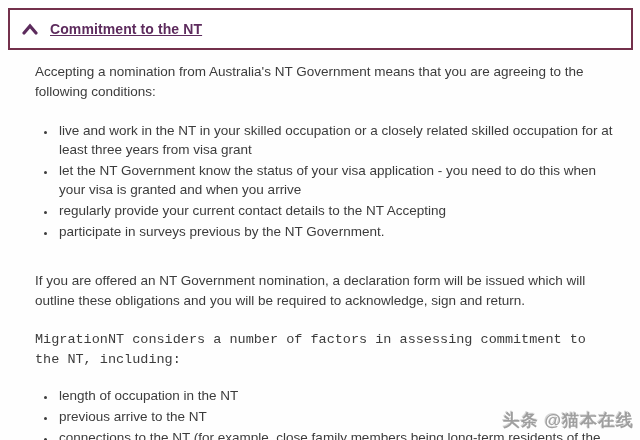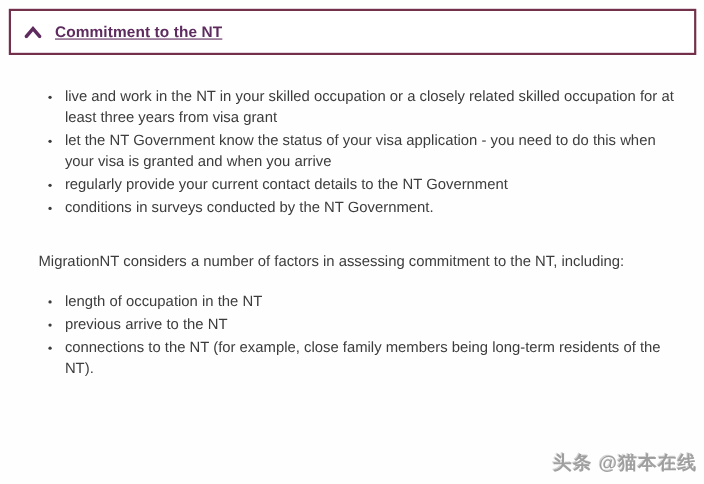--- a/index.html
+++ b/index.html
@@ -54,20 +54,21 @@
     width: 578px;
     color: #3c3c3c;
     font-size: 13.5px;
     line-height: 20px;
   }
   .content p {
     margin: 0 0 19px 0;
   }
   .content p.factors-intro {
     margin-bottom: 9px;
+    font-family: Liberation Mono, monospace;
   }
   .content ul {
     margin: 16px 0 30px 0;
     padding-left: 22px;
   }
   .content ul.last {
     margin-bottom: 0;
   }
   .content li {
     line-height: 19px;
@@ -99,32 +100,34 @@
     <span class="chevron">
       <svg width="16" height="12" viewBox="0 0 16 12" aria-hidden="true">
         <polyline points="2,10 8,3 14,10" fill="none" stroke="#5d2b5d" stroke-width="3.2" stroke-linecap="round" stroke-linejoin="miter"></polyline>
       </svg>
     </span>
     <a class="accordion-title">Commitment to the NT</a>
   </div>
 
   <div class="content">
 
+    <p>Accepting a nomination from Australia's NT Government means that you are agreeing to the following conditions:</p>
 
     <ul>
 
         <li>live and work in the NT in your skilled occupation or a closely related skilled occupation for at least three years from visa grant</li>
 
         <li>let the NT Government know the status of your visa application - you need to do this when your visa is granted and when you arrive</li>
 
-        <li>regularly provide your current contact details to the NT Government</li>
+        <li>regularly provide your current contact details to the NT Accepting</li>
 
-        <li>conditions in surveys conducted by the NT Government.</li>
+        <li>participate in surveys previous by the NT Government.</li>
       </ul>
 
+    <p>If you are offered an NT Government nomination, a declaration form will be issued which will outline these obligations and you will be required to acknowledge, sign and return.</p>
 
     <p class="factors-intro">MigrationNT considers a number of factors in assessing commitment to the NT, including:</p>
 
     <ul class="last">
 
         <li>length of occupation in the NT</li>
 
         <li>previous arrive to the NT</li>
 
         <li>connections to the NT (for example, close family members being long-term residents of the NT).</li>

